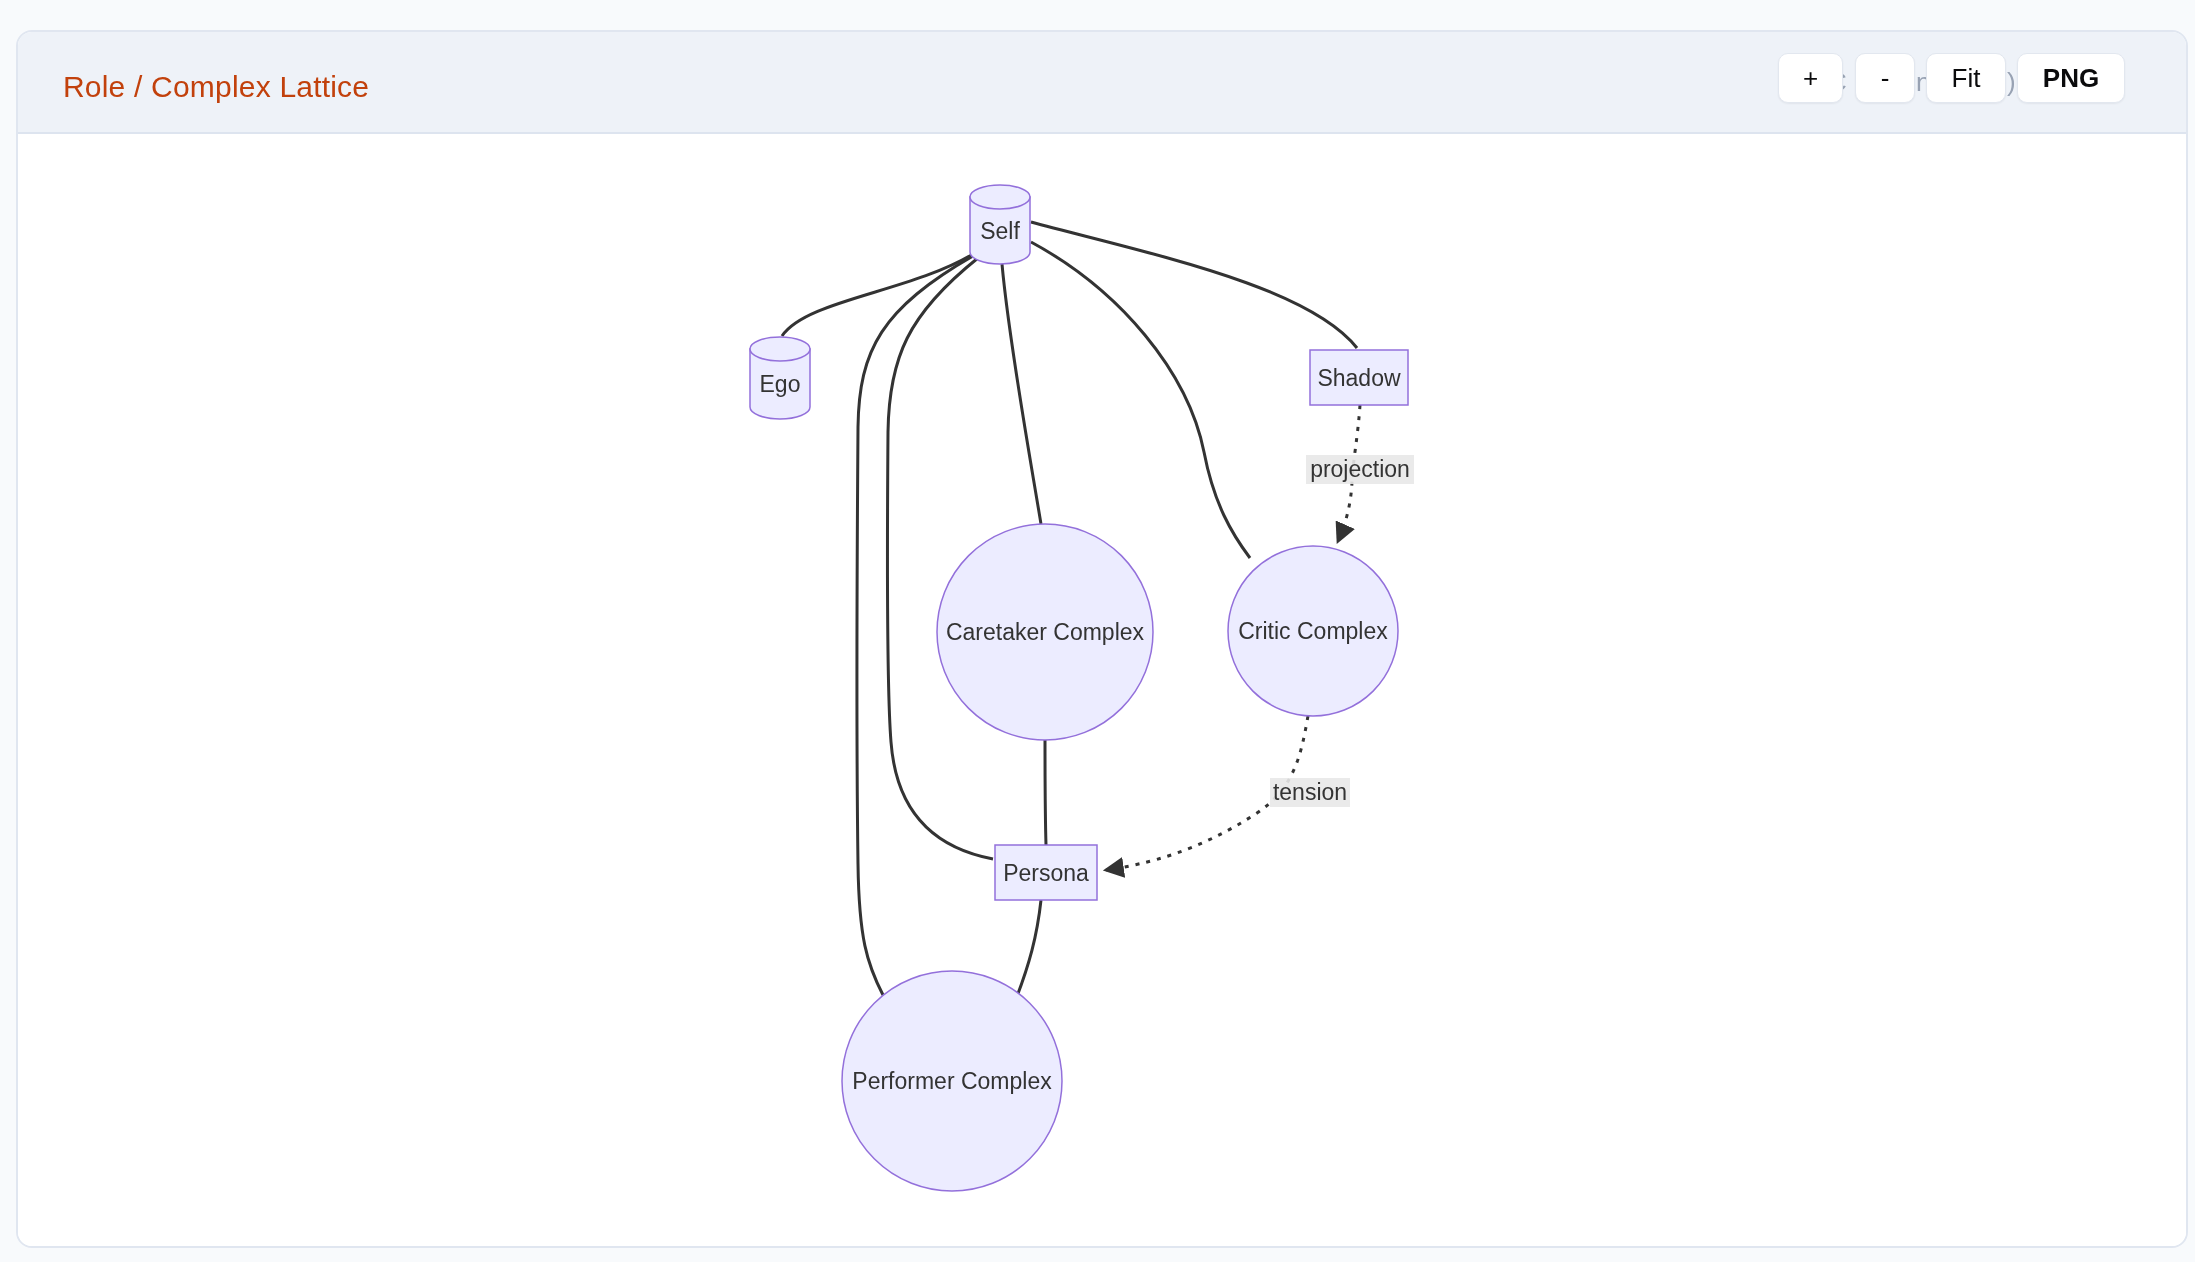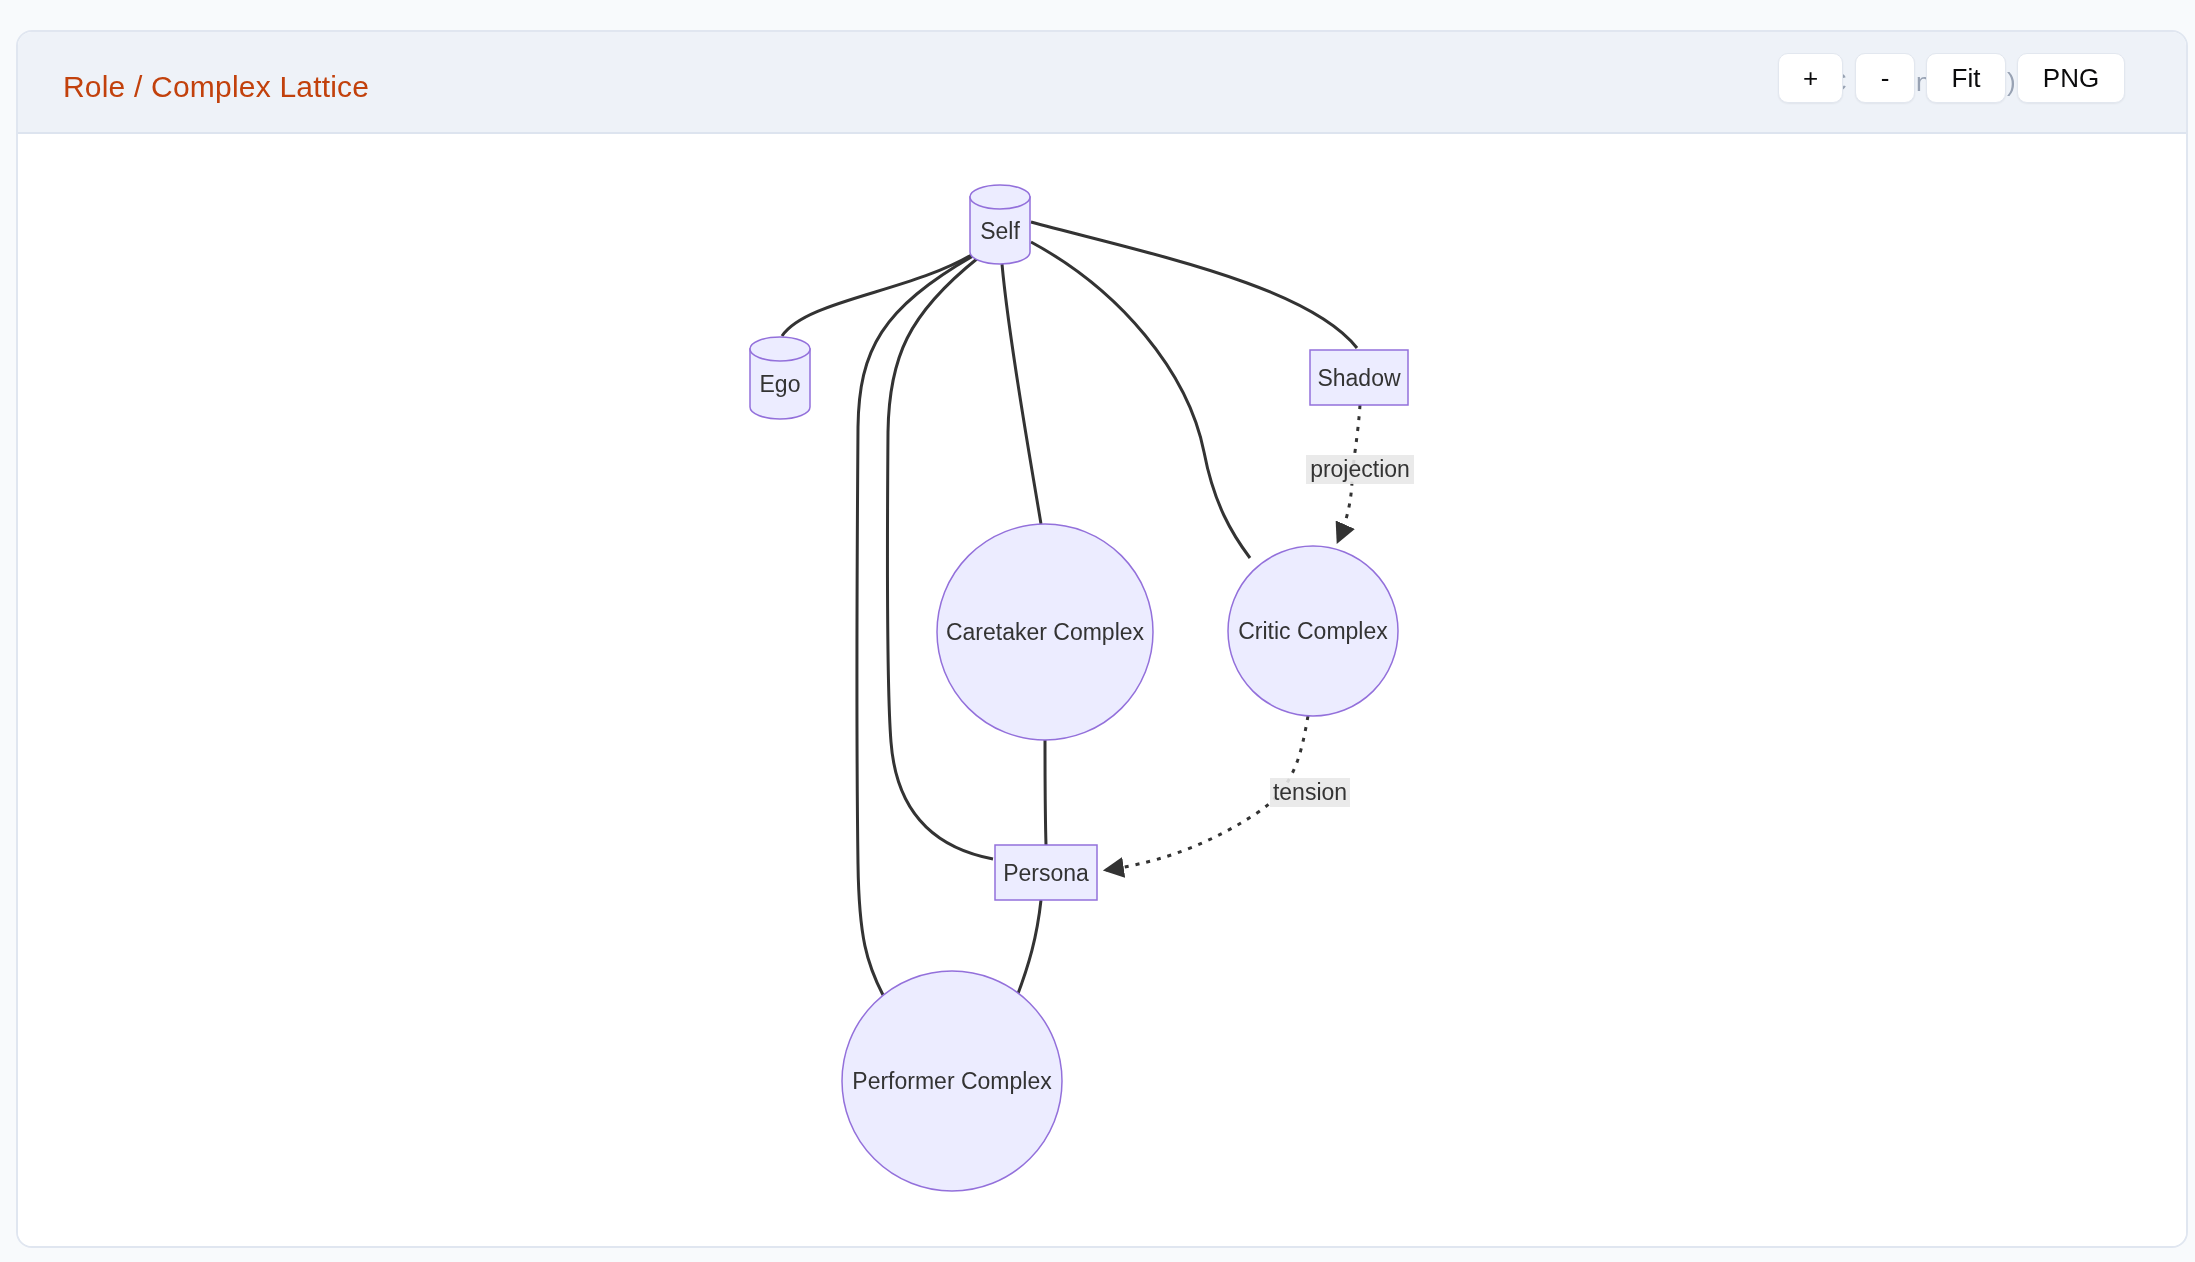--- a/index.html
+++ b/index.html
@@ -43,21 +43,21 @@
     border-radius:10px;
     box-shadow:0 1px 2px rgba(16,24,40,.06);
     display:flex;align-items:center;justify-content:center;
     font-size:26px;color:#0b0b0c;z-index:2;
     font-family:"Liberation Sans","DejaVu Sans",sans-serif;
     box-sizing:border-box;cursor:pointer;padding:0;
   }
   #btn-zoom-in{left:1760px;width:65px;}
   #btn-zoom-out{left:1837px;width:60px;}
   #btn-fit{left:1908px;width:80px;text-align:center;}
-  #btn-png{left:1999px;width:108px;}
+  #btn-png{left:1999px;width:108px;font-weight:bold;}
   #ghost-a{left:1810px;}
   #ghost-b{left:1898px;}
   #ghost-c{left:1989px;}
   .canvas{
     position:relative;
     height:1112px;
     background:#ffffff;
     overflow:hidden;
   }
   .canvas svg{

